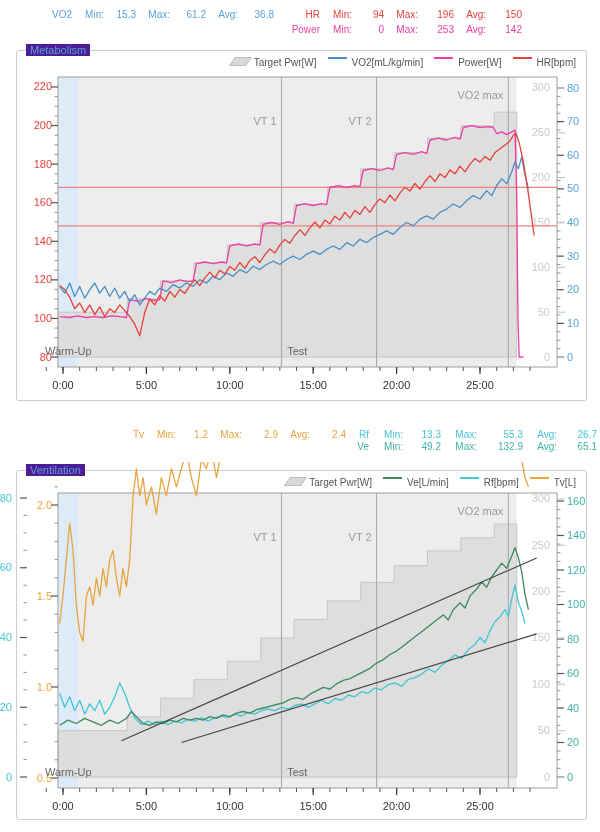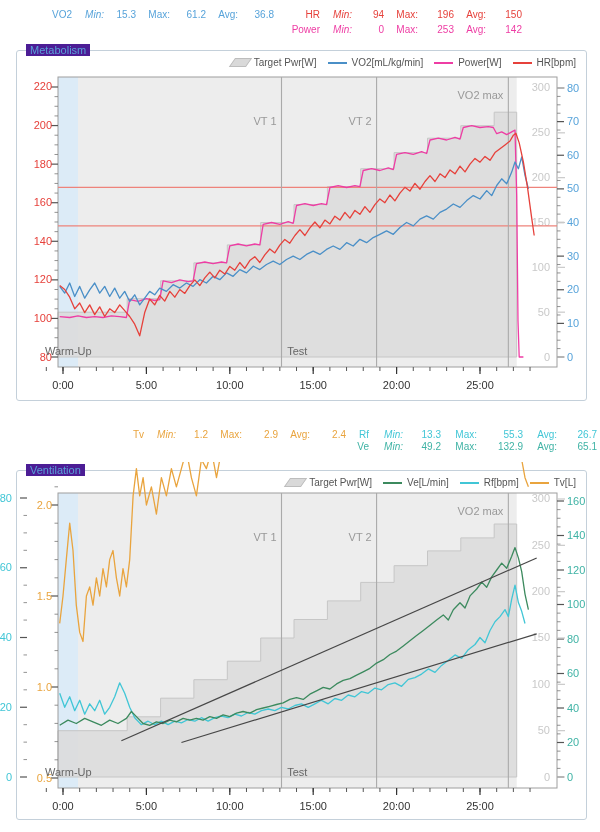--- a/index.html
+++ b/index.html
@@ -1,30 +1,30 @@
 <!DOCTYPE html>
 <html><head>
 <meta charset="utf-8">
 <style>
   html,body{margin:0;padding:0;background:#fff;}
   .screen{position:relative;width:600px;height:832px;background:#fff;overflow:hidden;
           font-family:"Liberation Sans",sans-serif;}
   .stats-row{position:absolute;display:flex;font-size:10px;line-height:14px;white-space:nowrap;}
   .stats-row span{display:inline-block;text-align:right;}
-  .s-name{width:44px;} .s-lab1{width:32px;font-style:italic;} .s-val1{width:32px;}
+  .s-name{width:44px;} .s-lab1{width:32px;} .s-val1{width:32px;}
   .s-lab2{width:34px;} .s-val2{width:36px;} .s-lab3{width:32px;} .s-val3{width:36px;}
   .stats-row.wide .s-name{width:40px;} .stats-row.wide .s-lab1{width:34px;}
   .stats-row.wide .s-val1{width:38px;} .stats-row.wide .s-lab2{width:36px;}
   .stats-row.wide .s-val2{width:46px;} .stats-row.wide .s-lab3{width:34px;}
   .stats-row.wide .s-val3{width:40px;}
   .groupbox{position:absolute;border:1px solid #c4d0da;border-radius:3px;background:transparent;}
   .group-title{position:absolute;font-size:11px;color:#58a0d6;background:#4c1d95;padding:0 4px;z-index:3;}
   .legend{position:absolute;display:flex;align-items:center;gap:11px;z-index:3;
           font-size:10px;color:#555;}
-  .legend-item{display:flex;align-items:center;gap:5px;}
+  .legend-item{display:flex;align-items:flex-start;gap:5px;}
   .legend-swatch-line{width:19px;height:0;border-top:2px solid #000;}
   .legend-swatch-area{width:15px;height:7px;background:#d9d9d9;border:1px solid #bdbdbd;
           transform:skewX(-35deg);}
   svg{position:absolute;left:0;display:block;}
 </style>
 </head>
 <body>
 
 <div class="screen">
 

